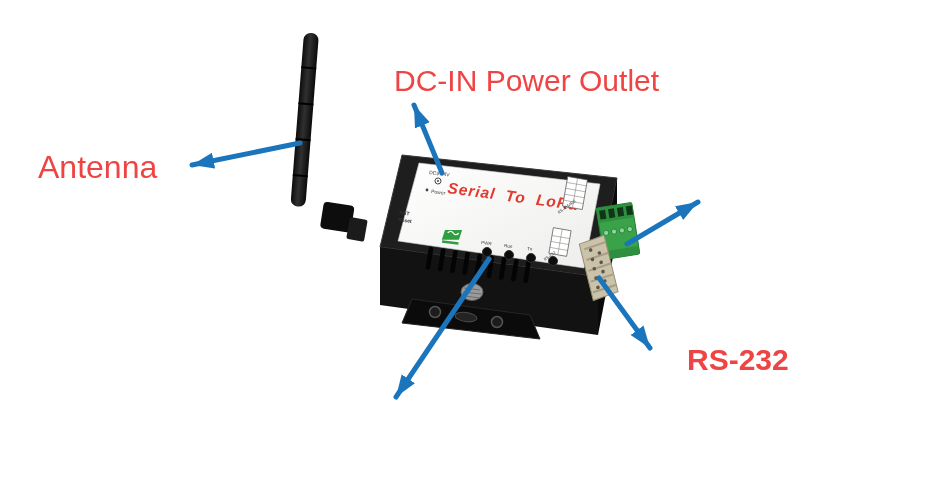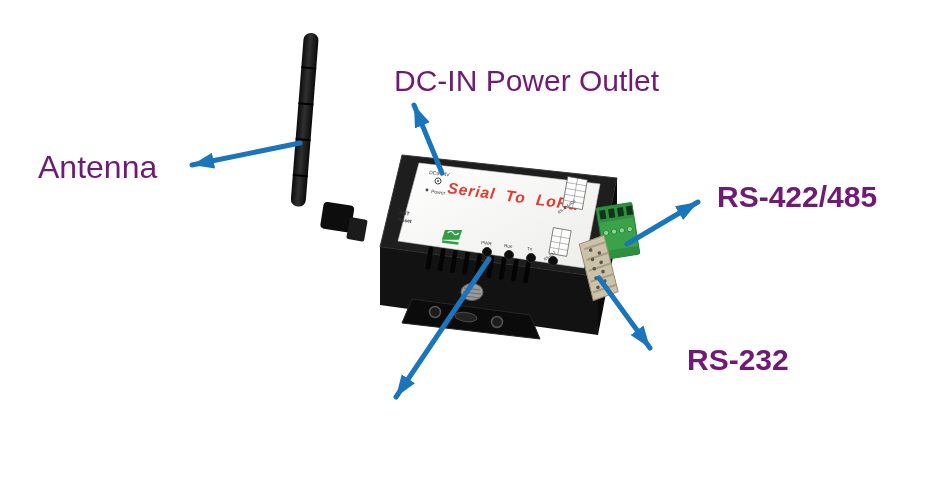--- a/index.html
+++ b/index.html
@@ -6,21 +6,21 @@
   html,body{margin:0;padding:0;background:#ffffff;}
   #stage{
     position:relative;
     width:931px;height:497px;
     overflow:hidden;
     background:#ffffff;
     font-family:"Liberation Sans", sans-serif;
   }
   .diagram-label{
     position:absolute;
-    color:#701a75;
+    color:#ef4444;
     font-size:30px;
     line-height:1.1;
     white-space:nowrap;
     user-select:none;
   }
   .diagram-label.bold{font-weight:700;}
   #label-antenna{left:38px;top:150px;font-size:32px;}
   #label-dcin{left:394px;top:64px;}
   #label-rs422{left:717px;top:180px;}
   #label-rs232{left:687px;top:343px;}
@@ -200,16 +200,15 @@
       <line x1="300" y1="143" x2="192" y2="165" stroke="#1b75bc" stroke-width="5" marker-end="url(#arrowhead)"></line>
       <line x1="442" y1="173" x2="414" y2="105" stroke="#1b75bc" stroke-width="5" marker-end="url(#arrowhead)"></line>
       <line x1="627" y1="244" x2="698" y2="202" stroke="#1b75bc" stroke-width="5" marker-end="url(#arrowhead)"></line>
       <line x1="599" y1="278" x2="650" y2="348" stroke="#1b75bc" stroke-width="5" marker-end="url(#arrowhead)"></line>
       <line x1="489" y1="259" x2="396" y2="397" stroke="#1b75bc" stroke-width="5" marker-end="url(#arrowhead)"></line>
     </g>
   </svg>
 
   <div id="label-antenna" class="diagram-label">Antenna</div>
   <div id="label-dcin" class="diagram-label">DC-IN Power Outlet</div>
-  <div id="label-rs422" class="diagram-label bold">RS-422/485</div>
   <div id="label-rs232" class="diagram-label bold">RS-232</div>
 
 </div>
 
 </body></html>

